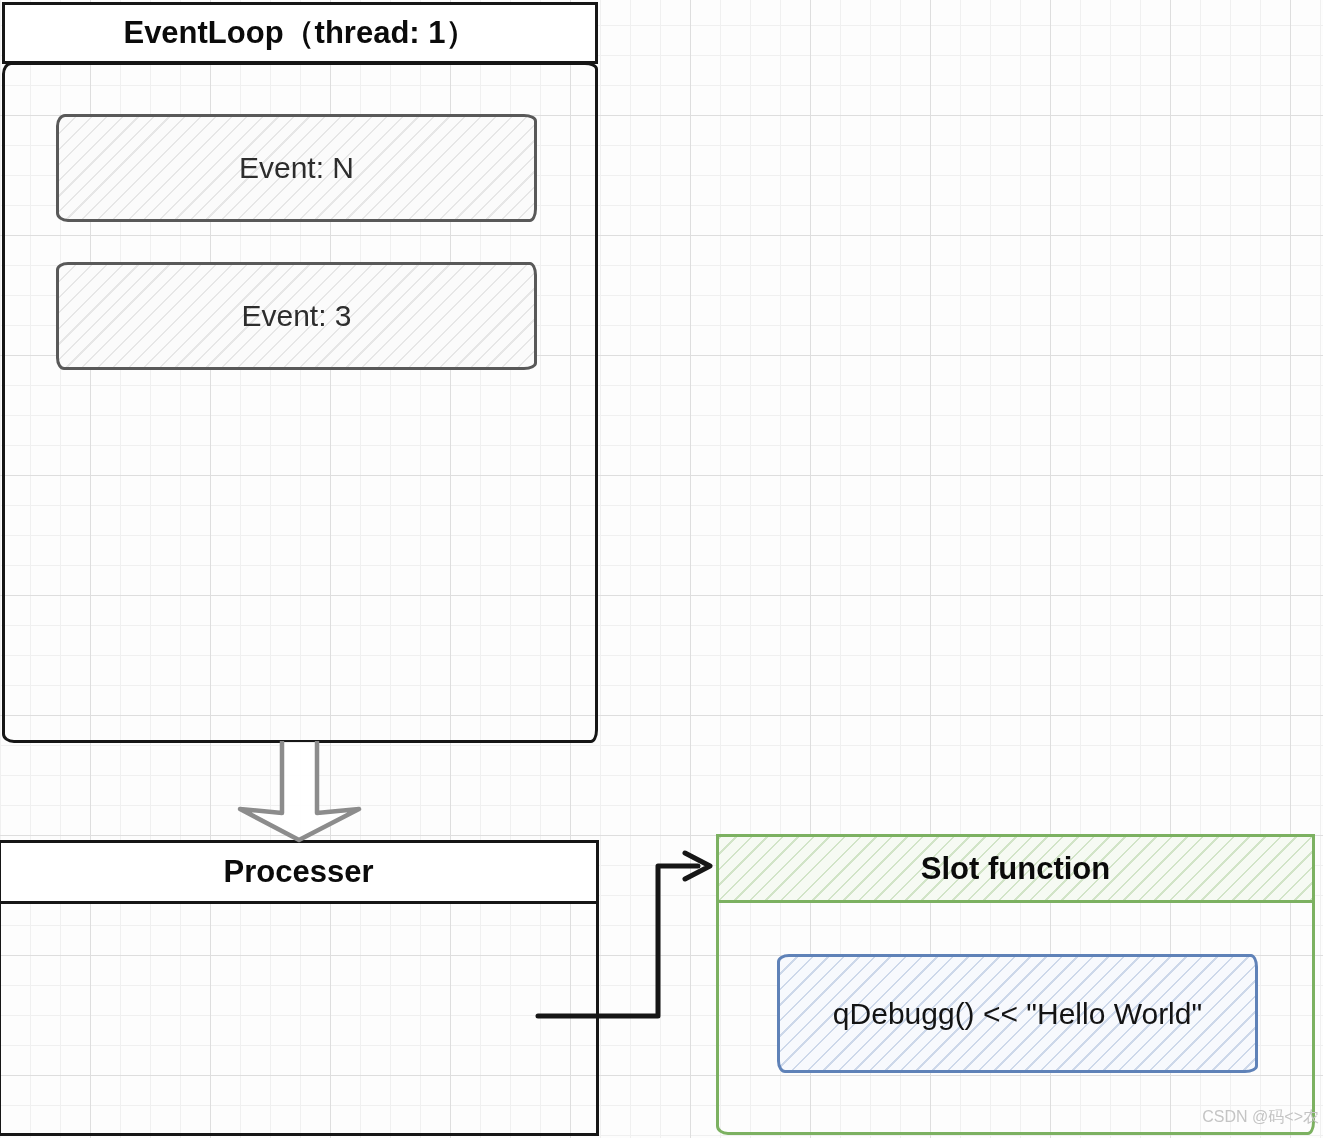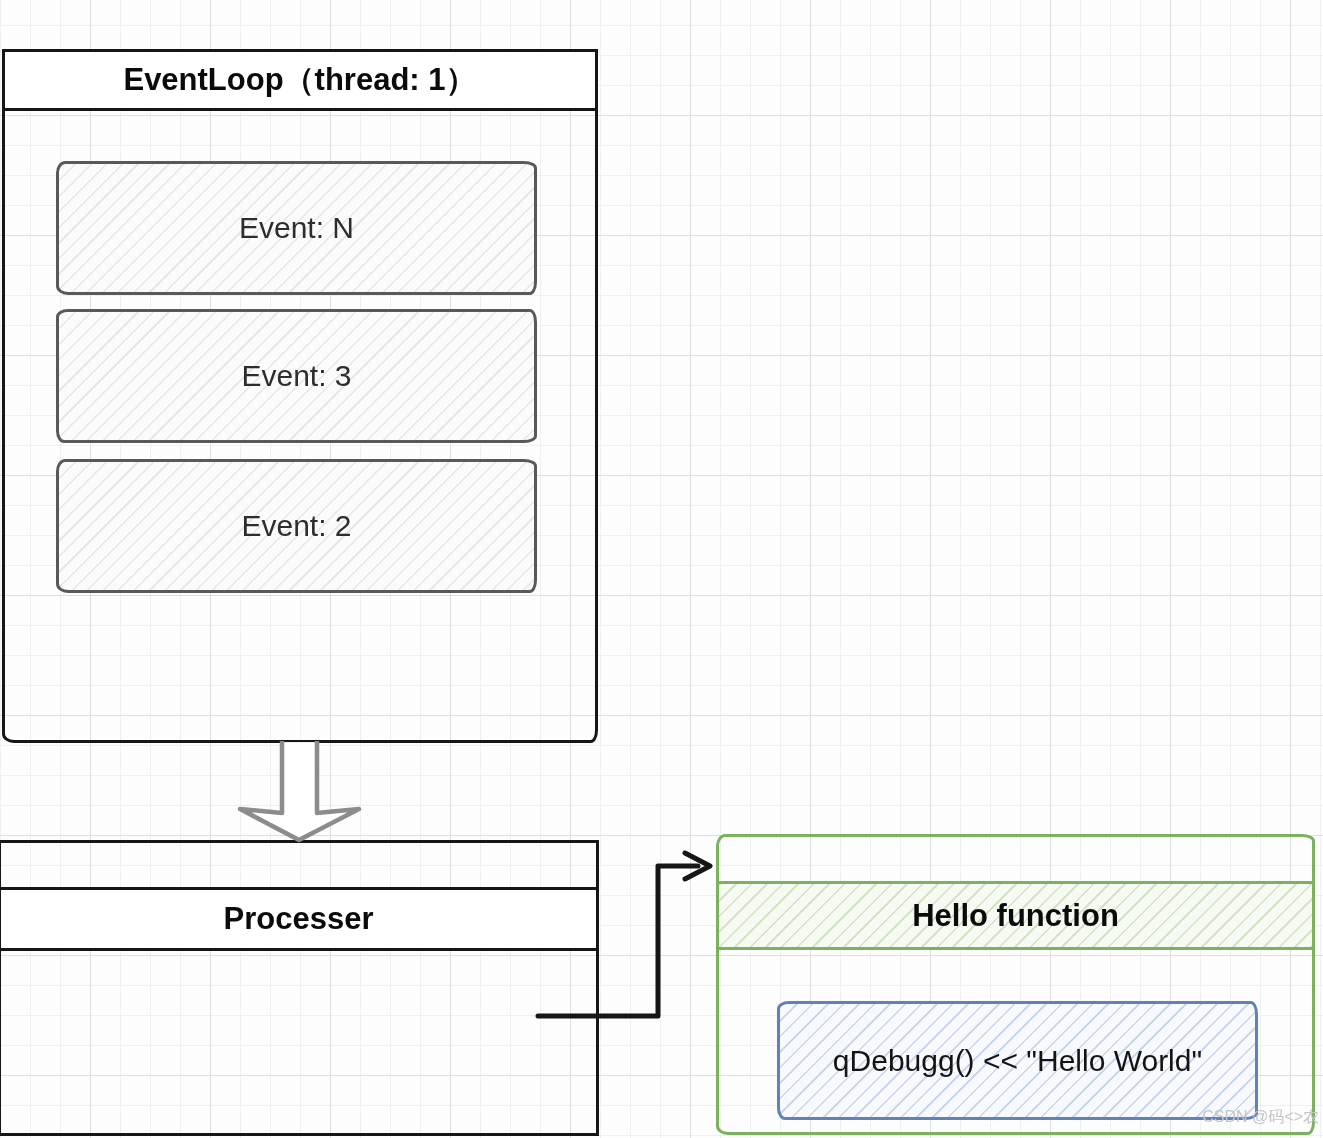--- a/index.html
+++ b/index.html
@@ -13,21 +13,21 @@
     background-color: #fdfdfd;
     background-image:
       linear-gradient(to right, #dedede 1px, transparent 1px),
       linear-gradient(to bottom, #dedede 1px, transparent 1px),
       linear-gradient(to right, #f0f0f0 1px, transparent 1px),
       linear-gradient(to bottom, #f0f0f0 1px, transparent 1px);
     background-size: 120px 120px, 120px 120px, 30px 30px, 30px 30px;
     background-position: 90px 0px, 0px 115px, 0px 0px, 0px 25px;
   }
   .abs { position: absolute; box-sizing: border-box; }
-  .center { display: flex; align-items: center; justify-content: center; margin-top: 47px; }
+  .center { display: flex; align-items: center; justify-content: center; }
 
   
   .sketch  { border-radius: 9px 13px 7px 12px / 12px 7px 13px 9px; }
   .sketch2 { border-radius: 12px 7px 13px 8px / 8px 13px 7px 12px; }
 
   
   .hatch-grey {
     background-color: #fbfbfb;
     background-image: repeating-linear-gradient(135deg,
       rgba(130,130,130,0.17) 0px, rgba(130,130,130,0.17) 1.6px,
@@ -51,21 +51,21 @@
     left: 2px; top: 2px; width: 596px; height: 62px;
     background: #ffffff; border: 3.5px solid #161616;
     font-weight: bold; font-size: 31px; color: #0b0b0b;
     z-index: 3;
   }
   .eventloop-container {
     left: 2px; top: 62px; width: 596px; height: 681px;
     border: 3px solid #161616; z-index: 1;
   }
   .event-box {
-    left: 56px; width: 481px; height: 134px;
+    left: 56px; width: 481px; height: 108px;
     border: 3px solid #595959;
     font-size: 30px; color: #2d2d2d; z-index: 2;
   }
   .processer-container {
     left: -2px; top: 840px; width: 601px; height: 296px;
     border: 3.5px solid #161616; z-index: 1;
   }
   .processer-title {
     left: -2px; top: 840px; width: 601px; height: 64px;
     background: #ffffff; border: 3.5px solid #161616;
@@ -108,23 +108,20 @@
   <div class="abs eventloop-title center">
     <span>EventLoop（thread: 1）</span>
   </div>
 
   <div class="abs event-box hatch-grey sketch center" style="top:114px">
     <span>Event: N</span>
   </div>
   <div class="abs event-box hatch-grey sketch2 center" style="top:262px">
     <span>Event: 3</span>
   </div>
-  <div class="abs event-box hatch-grey sketch center" style="top:412px">
-    <span>Event: 2</span>
-  </div>
 
   <div class="abs arrow-layer" style="left:232px; top:741px; width:136px; height:104px;">
     <svg width="136" height="104" viewBox="0 0 136 104">
       <path d="M50,1 L50,72 L8,68 L67,99 L127,68 L85,72 L85,1" fill="#ffffff" fill-opacity="0.92" stroke="#8c8c8c" stroke-width="4.5" stroke-linejoin="round" stroke-linecap="round"></path>
     </svg>
   </div>
 
   <div class="abs processer-container"></div>
   <div class="abs processer-title center">
     <span>Processer</span>
@@ -132,21 +129,21 @@
 
   <div class="abs arrow-layer" style="left:528px; top:848px; width:196px; height:180px;">
     <svg width="196" height="180" viewBox="0 0 196 180">
       <path d="M10,168 L130,168 L130,18 L170,18" fill="none" stroke="#161616" stroke-width="5" stroke-linejoin="round" stroke-linecap="round"></path>
       <path d="M157,5 L182,18 L157,31" fill="none" stroke="#161616" stroke-width="5" stroke-linejoin="round" stroke-linecap="round"></path>
     </svg>
   </div>
 
   <div class="abs slot-container sketch"></div>
   <div class="abs slot-title hatch-green center">
-    <span>Hello function</span>
+    <span>Slot function</span>
   </div>
   <div class="abs qdebug-box hatch-blue sketch2 center">
     <span>qDebugg() &lt;&lt; "Hello World"</span>
   </div>
 
   <div class="abs watermark">CSDN @码&lt;&gt;农</div>
 
 </div>
 
 </body></html>

